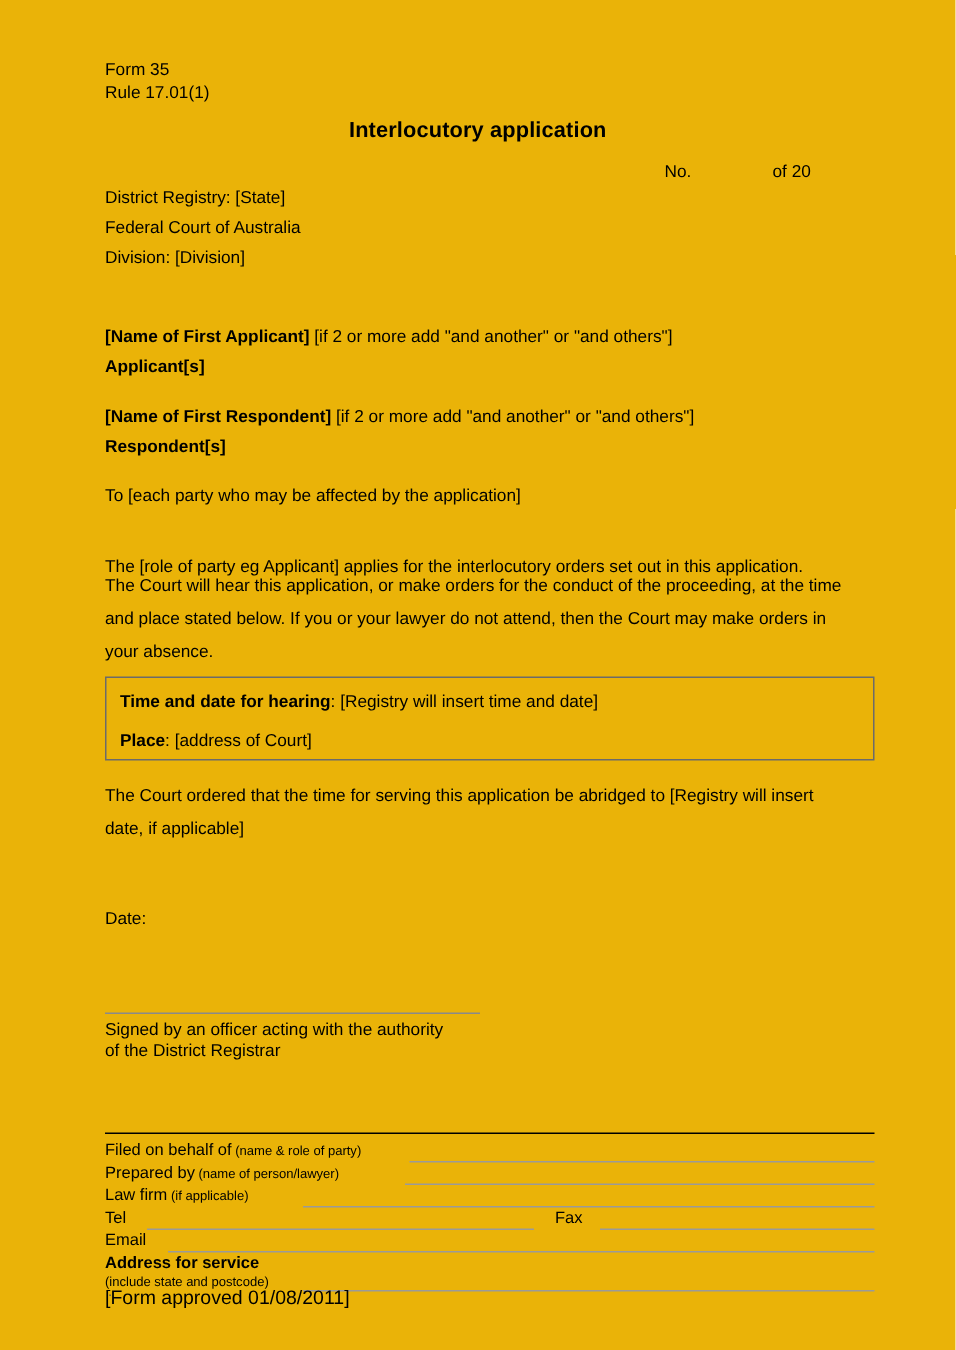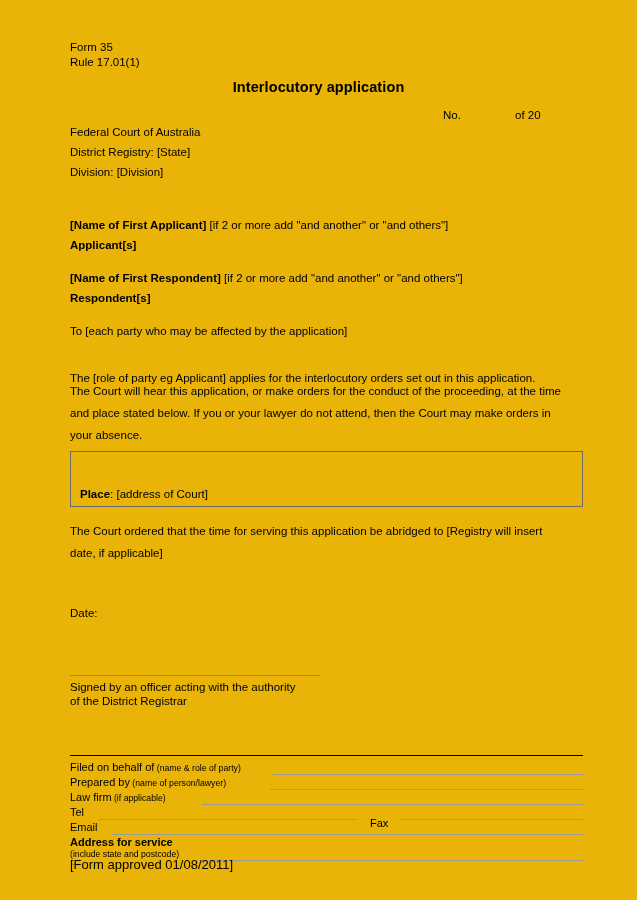--- a/index.html
+++ b/index.html
@@ -211,37 +211,38 @@
 <span>Rule 17.01(1)</span></div>
 
   <div class="doc-title">Interlocutory application</div>
 
   <div class="case-no">
     <span class="no-label">No.</span>
     <span class="of-year">of 20</span>
   </div>
 
   <div class="court-block">
+    <div>District Registry: [State]</div>
     <div>Federal Court of Australia</div>
-    <div>District Registry: [State]</div>
     <div>Division: [Division]</div>
   </div>
 
   <div class="parties">
     <div><span class="party-name">[Name of First Applicant]</span><span> [if 2 or more add "and another" or "and others"]</span></div>
     <div class="party-role">Applicant[s]</div>
     <div><span class="party-name">[Name of First Respondent]</span><span> [if 2 or more add "and another" or "and others"]</span></div>
     <div class="party-role last">Respondent[s]</div>
   </div>
 
   <div class="para para-to">To [each party who may be affected by the application]</div>
   <div class="para para-applies">The [role of party eg Applicant] applies for the interlocutory orders set out in this application.</div>
   <div class="para para-hear">The Court will hear this application, or make orders for the conduct of the proceeding, at the time and place stated below. If you or your lawyer do not attend, then the Court may make orders in your absence.</div>
 
   <div class="hearing-box">
+    <div class="hb-line l1"><b>Time and date for hearing</b><span>: [Registry will insert time and date]</span></div>
     <div class="hb-line l2"><b>Place</b><span>: [address of Court]</span></div>
   </div>
 
   <div class="para para-abridged">The Court ordered that the time for serving this application be abridged to [Registry will insert date, if applicable]</div>
 
   <div class="date-line">Date:</div>
   <div class="sig-rule"></div>
   <div class="sig-text">Signed by an officer acting with the authority
 of the District Registrar</div>
 
@@ -259,21 +260,21 @@
     </div>
 
     <div class="f-row" style="top:36px;">
       <span class="f-label"><span>Law firm</span><span class="hint"> (if applicable)</span></span>
       <span class="f-underline" style="left:132px; width:381px; top:13px;"></span>
     </div>
 
     <div class="f-row" style="top:51px;">
       <span class="f-label">Tel</span>
       <span class="f-underline" style="left:28px; width:258px; top:13px;"></span>
-      <span class="f-fax-label" style="left:300px; top:0;margin-top:11px;">Fax</span>
+      <span class="f-fax-label" style="left:300px; top:0;">Fax</span>
       <span class="f-underline" style="left:330px; width:183px; top:13px;"></span>
     </div>
 
     <div class="f-row" style="top:66px;">
       <span class="f-label">Email</span>
       <span class="f-underline" style="left:42px; width:471px; top:13px;"></span>
     </div>
 
     <div class="f-row" style="top:81px; height:26px;">
       <span class="f-label bold">Address for service</span>

